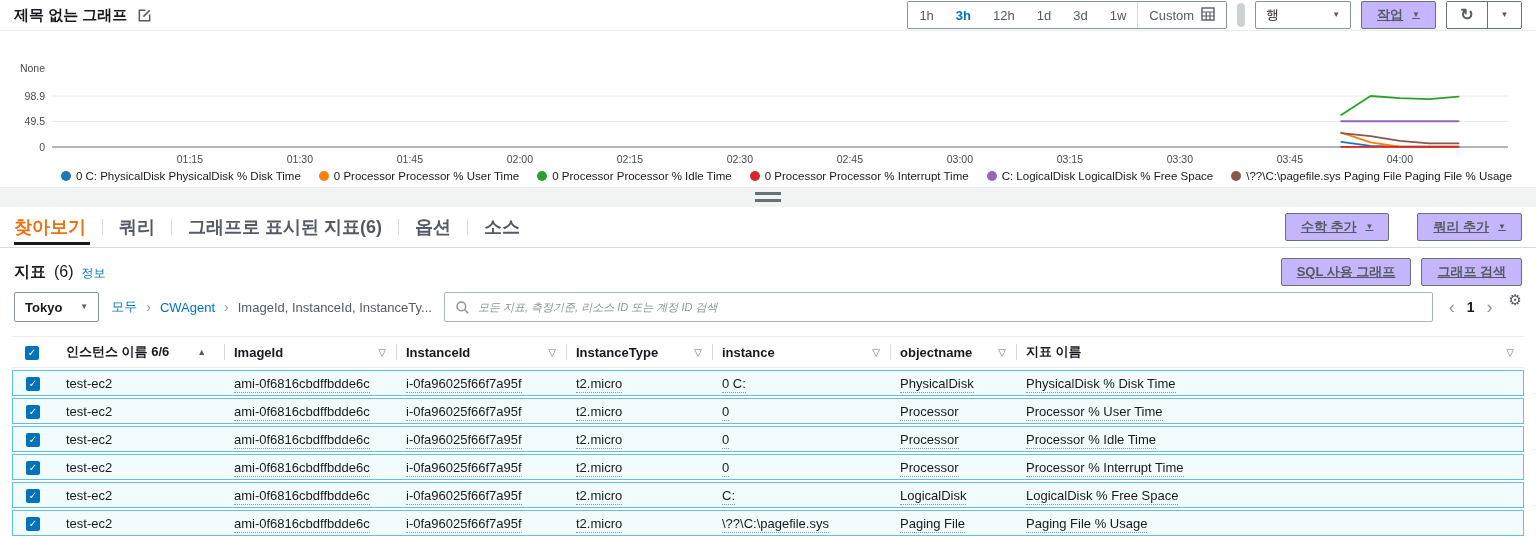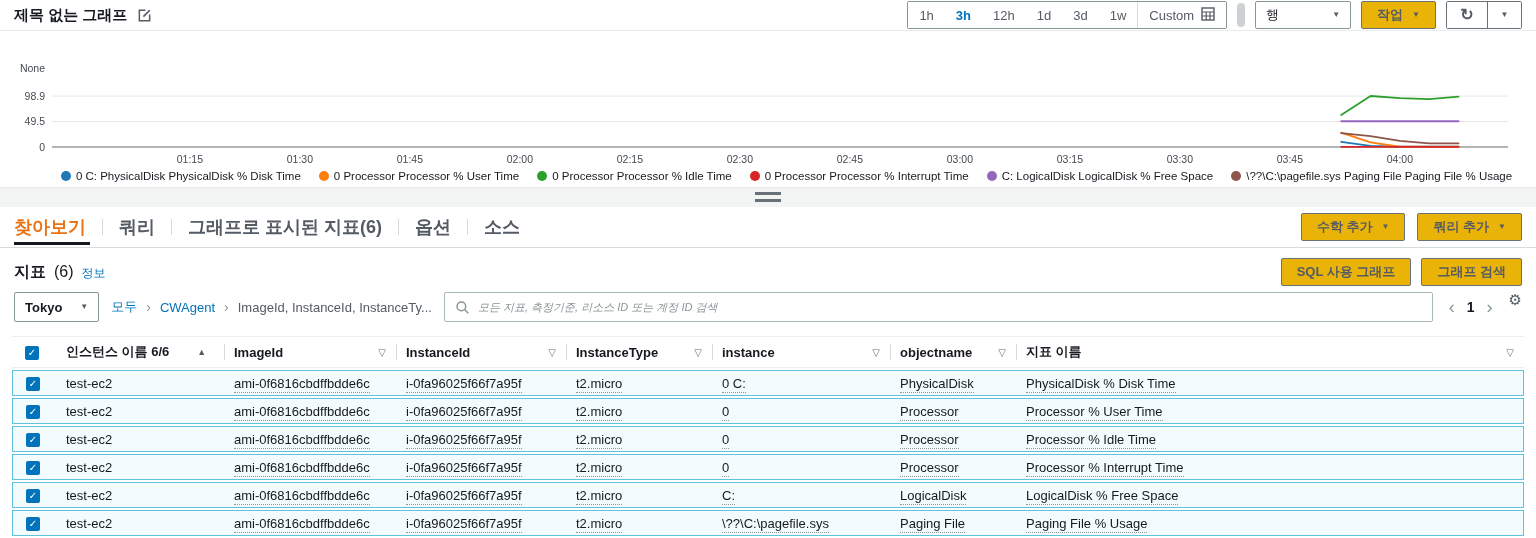--- a/index.html
+++ b/index.html
@@ -21,23 +21,23 @@
   .tr-item.selected { color: #0073bb; font-weight: 700; }
   .tr-custom { border: none; border-left: 1px solid #d5dbdb; background: #fff; display: flex;
     align-items: center; gap: 7px; padding: 0 11px; font: 13px "Liberation Sans","DejaVu Sans",sans-serif;
     color: #545b64; cursor: pointer; }
   .pill { width: 8px; height: 24px; border-radius: 4px; background: #ccd2d4; }
   .select { height: 28px; border: 1px solid #879596; border-radius: 2px; background: #fff;
     display: flex; align-items: center; justify-content: space-between; gap: 14px;
     padding: 0 10px; font-size: 13px; cursor: pointer; }
   .select.gtype { width: 96px; }
   .caret { font-size: 8px; color: #545b64; line-height: 1; }
-  .btn { height: 28px; border: 1px solid #687078; border-radius: 2px; background: #eab308;
+  .btn { height: 28px; border: 1px solid #687078; border-radius: 2px; background: #c4b5fd;
     color: #545b64; font: 700 13px "Liberation Sans","DejaVu Sans",sans-serif;
-    display: inline-flex; align-items: center; gap: 9px; padding: 0 15px; cursor: pointer; }
+    display: inline-flex; align-items: center; gap: 9px; padding: 0 15px; cursor: pointer; text-decoration: underline; }
   .split-btn { display: flex; height: 28px; border: 1px solid #687078; border-radius: 2px; background: #fff; }
   .split-btn .seg { border: none; background: #fff; width: 40px; display: flex; align-items: center;
     justify-content: center; cursor: pointer; }
   .split-btn .seg + .seg { border-left: 1px solid #687078; width: 34px; }
   .ricon { font-size: 16px; font-weight: 700; color: #545b64; line-height: 1; }
 
   
   .chart-panel { height: 166px; border: 1px solid #e9ebed; border-left: none; border-right: none;
     padding-top: 24px; position: relative; }
   .chart-panel svg { display: block; }
@@ -58,21 +58,21 @@
   .tabs { display: flex; align-items: center; height: 100%; }
   .tab { position: relative; height: 100%; display: flex; align-items: center; padding: 0 16px;
     font-size: 18px; font-weight: 700; color: #545b64; cursor: pointer; background: none; border: none;
     font-family: "Liberation Sans","DejaVu Sans",sans-serif; }
   .tab:first-child { padding-left: 0; }
   .tab.active { color: #ec7211; }
   .tab.active::after { content: ""; position: absolute; left: 0; right: 12px; bottom: 2px;
     height: 3px; background: #16191f; }
   .tab:first-child.active::after { left: 0; }
   .tab-div { width: 1px; height: 16px; background: #d5dbdb; }
-  .tab-actions { display: flex; gap: 12px; }
+  .tab-actions { display: flex; gap: 28px; }
 
   
   .metrics-head { display: flex; align-items: center; justify-content: space-between;
     padding: 10px 14px 4px 14px; }
   .mh-left { display: flex; align-items: baseline; gap: 8px; }
   .mh-title { font-size: 16px; font-weight: 700; }
   .mh-count { font-size: 16px; color: #16191f; }
   .info { font-size: 12px; color: #0073bb; cursor: pointer; }
   .mh-right { display: flex; gap: 10px; }
 

